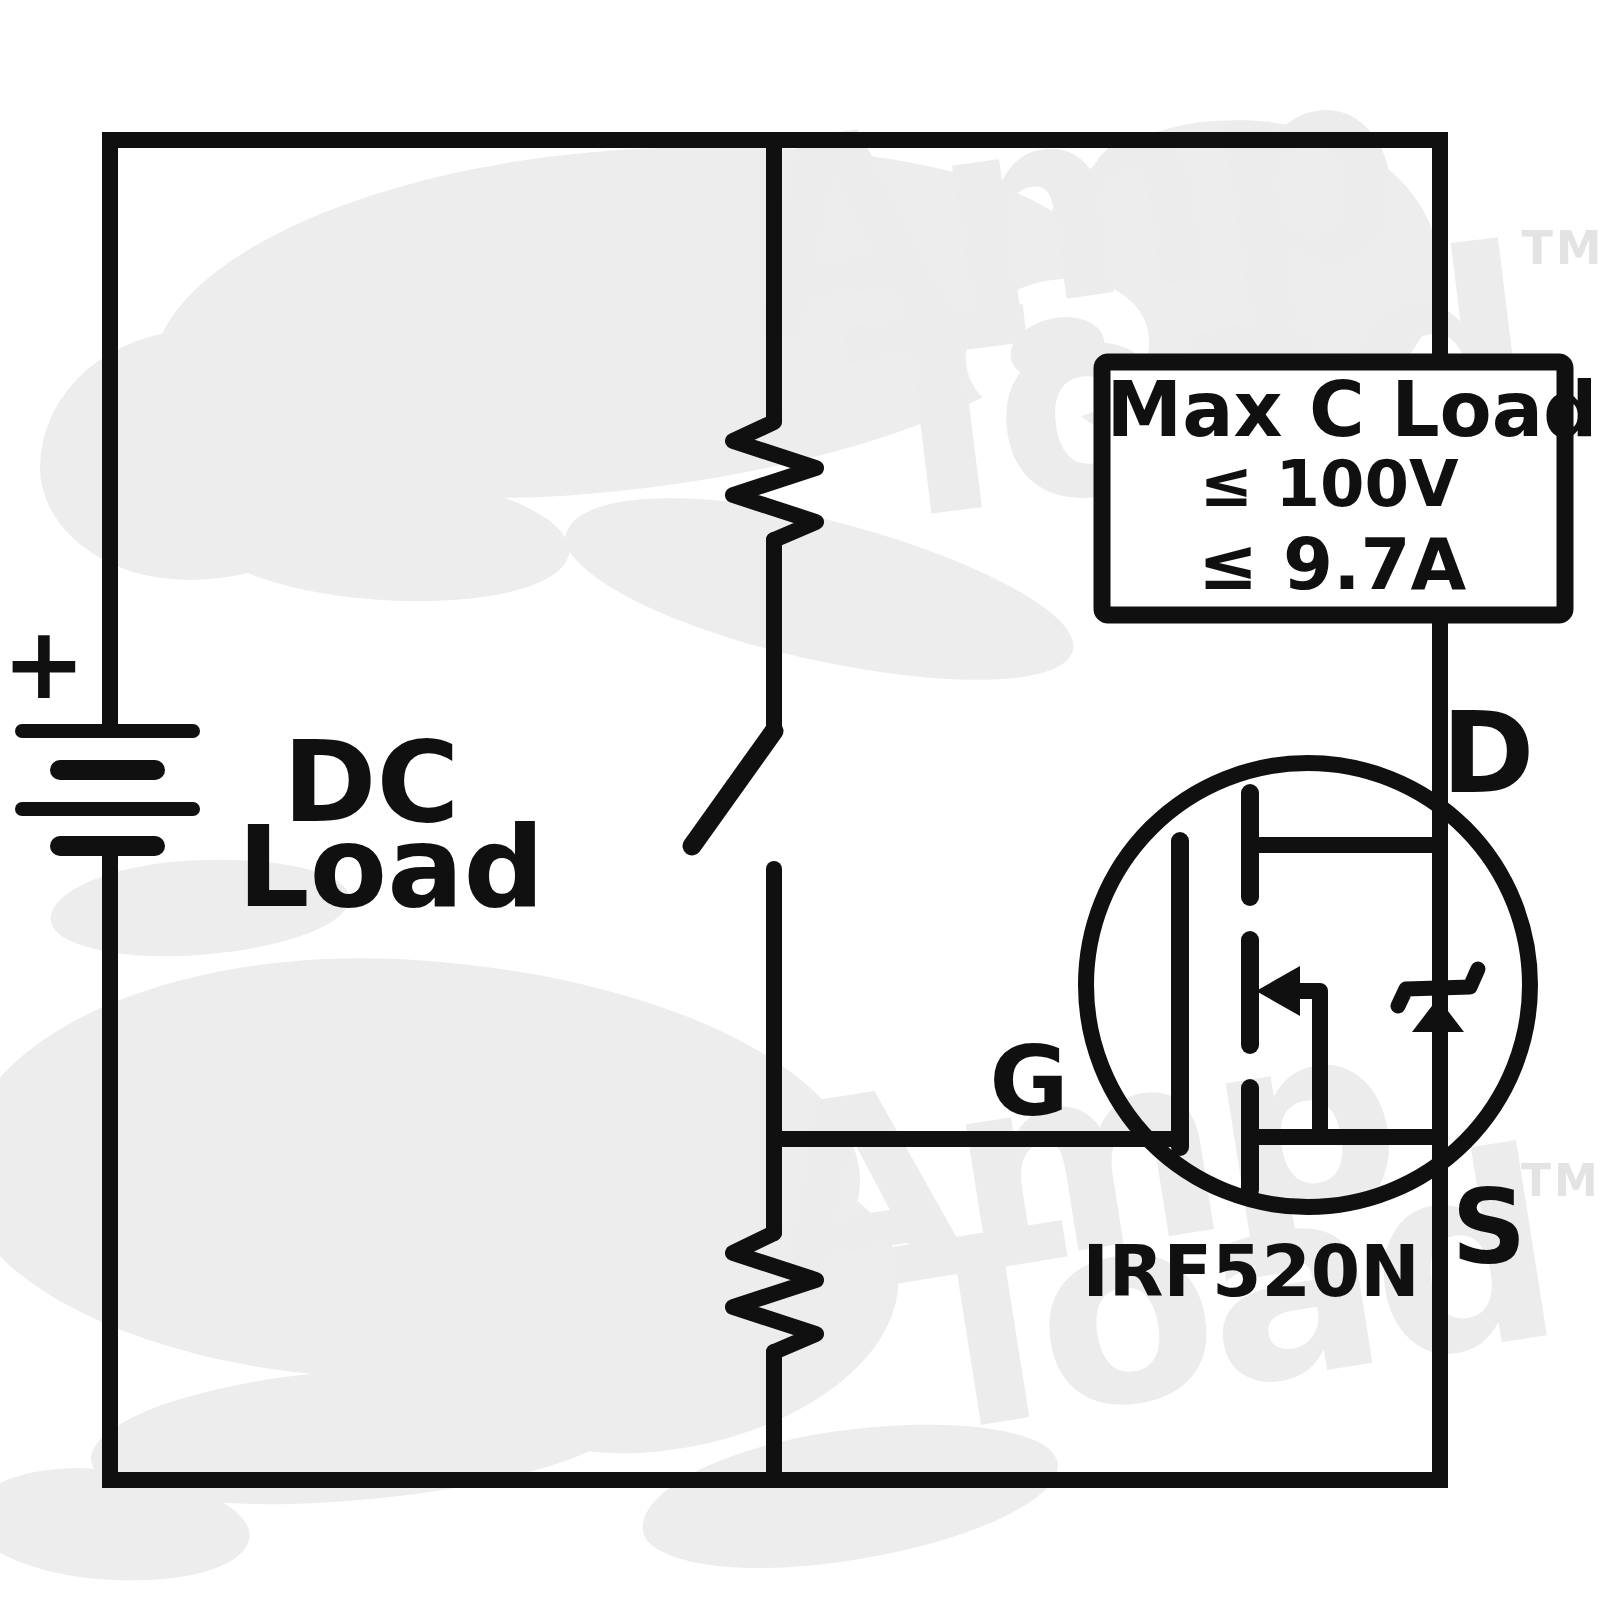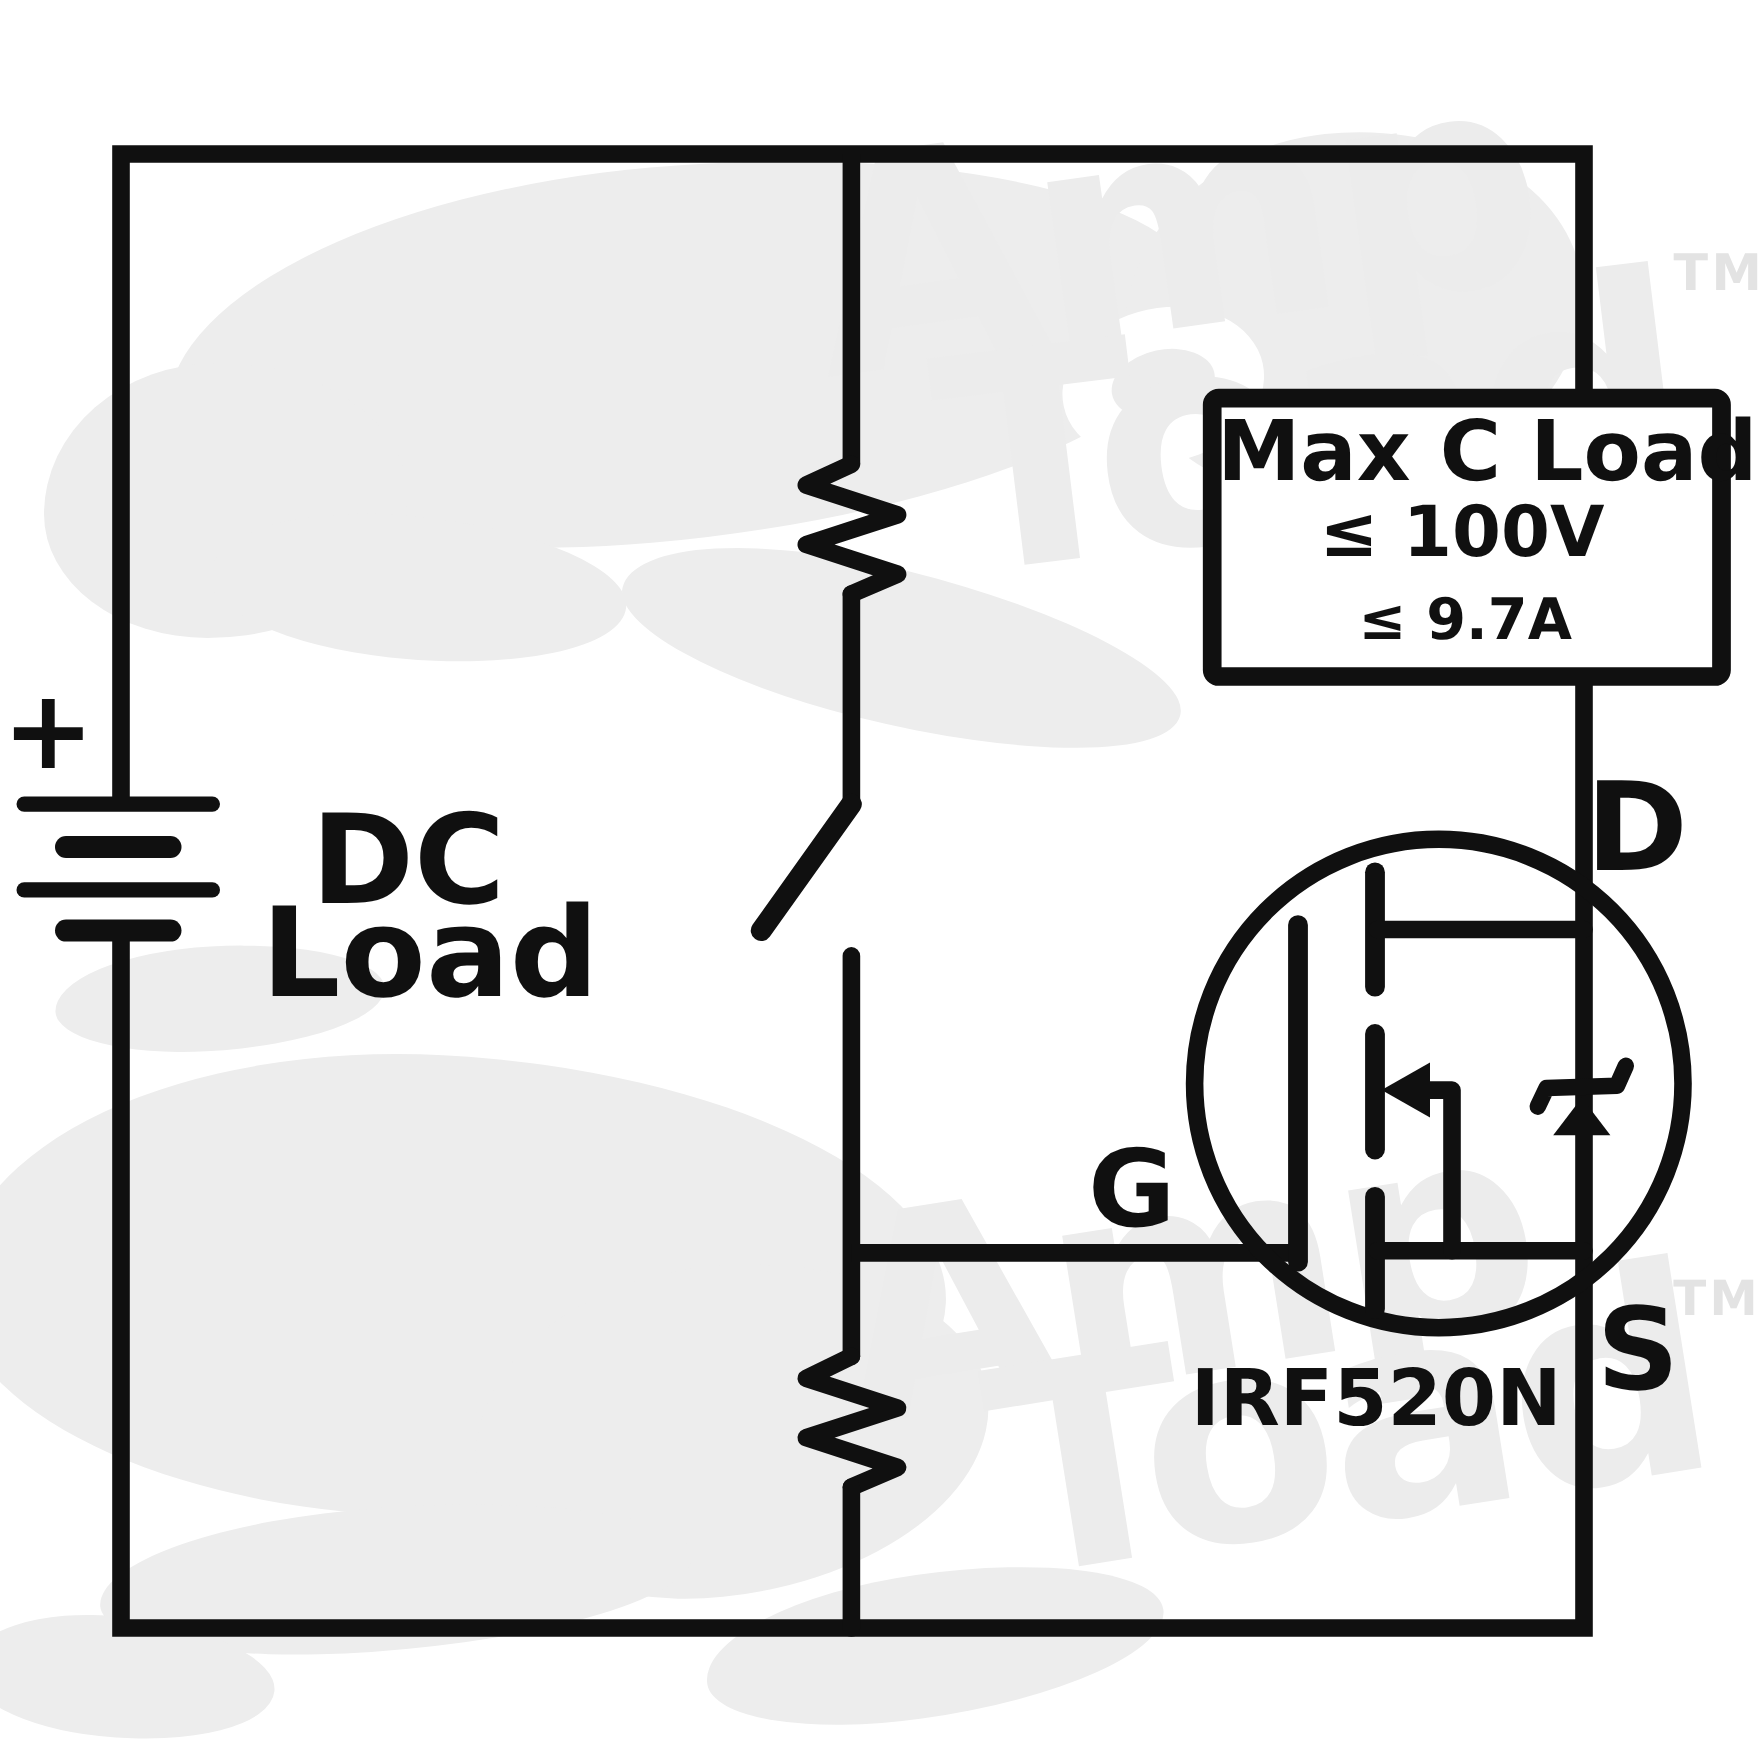--- a/index.html
+++ b/index.html
@@ -98,20 +98,20 @@
     </g>
   </svg>
 
   <div class="lbl" style="left:44px;top:664px;font-size:100px;">+</div>
 
   <div class="lbl" style="left:371px;top:782px;font-size:113px;text-align:right;">DC</div>
   <div class="lbl" style="left:391px;top:867px;font-size:113px;">Load</div>
 
   <div class="lbl" style="left:1332px;top:410px;font-size:76px;margin-left:20px;">Max C Load</div>
   <div class="lbl" style="left:1329px;top:484px;font-size:64px;">≤ 100V</div>
-  <div class="lbl" style="left:1332px;top:564px;font-size:52px;">≤ 9.7A</div>
+  <div class="lbl" style="left:1332px;top:564px;font-size:72px;">≤ 9.7A</div>
 
   <div class="lbl" style="left:1488px;top:753px;font-size:112px;">D</div>
   <div class="lbl" style="left:1029px;top:1081px;font-size:97px;">G</div>
   <div class="lbl" style="left:1489px;top:1227px;font-size:104px;">S</div>
   <div class="lbl" style="left:1251px;top:1271px;font-size:71px;">IRF520N</div>
 
 </div>
 
 </body></html>

